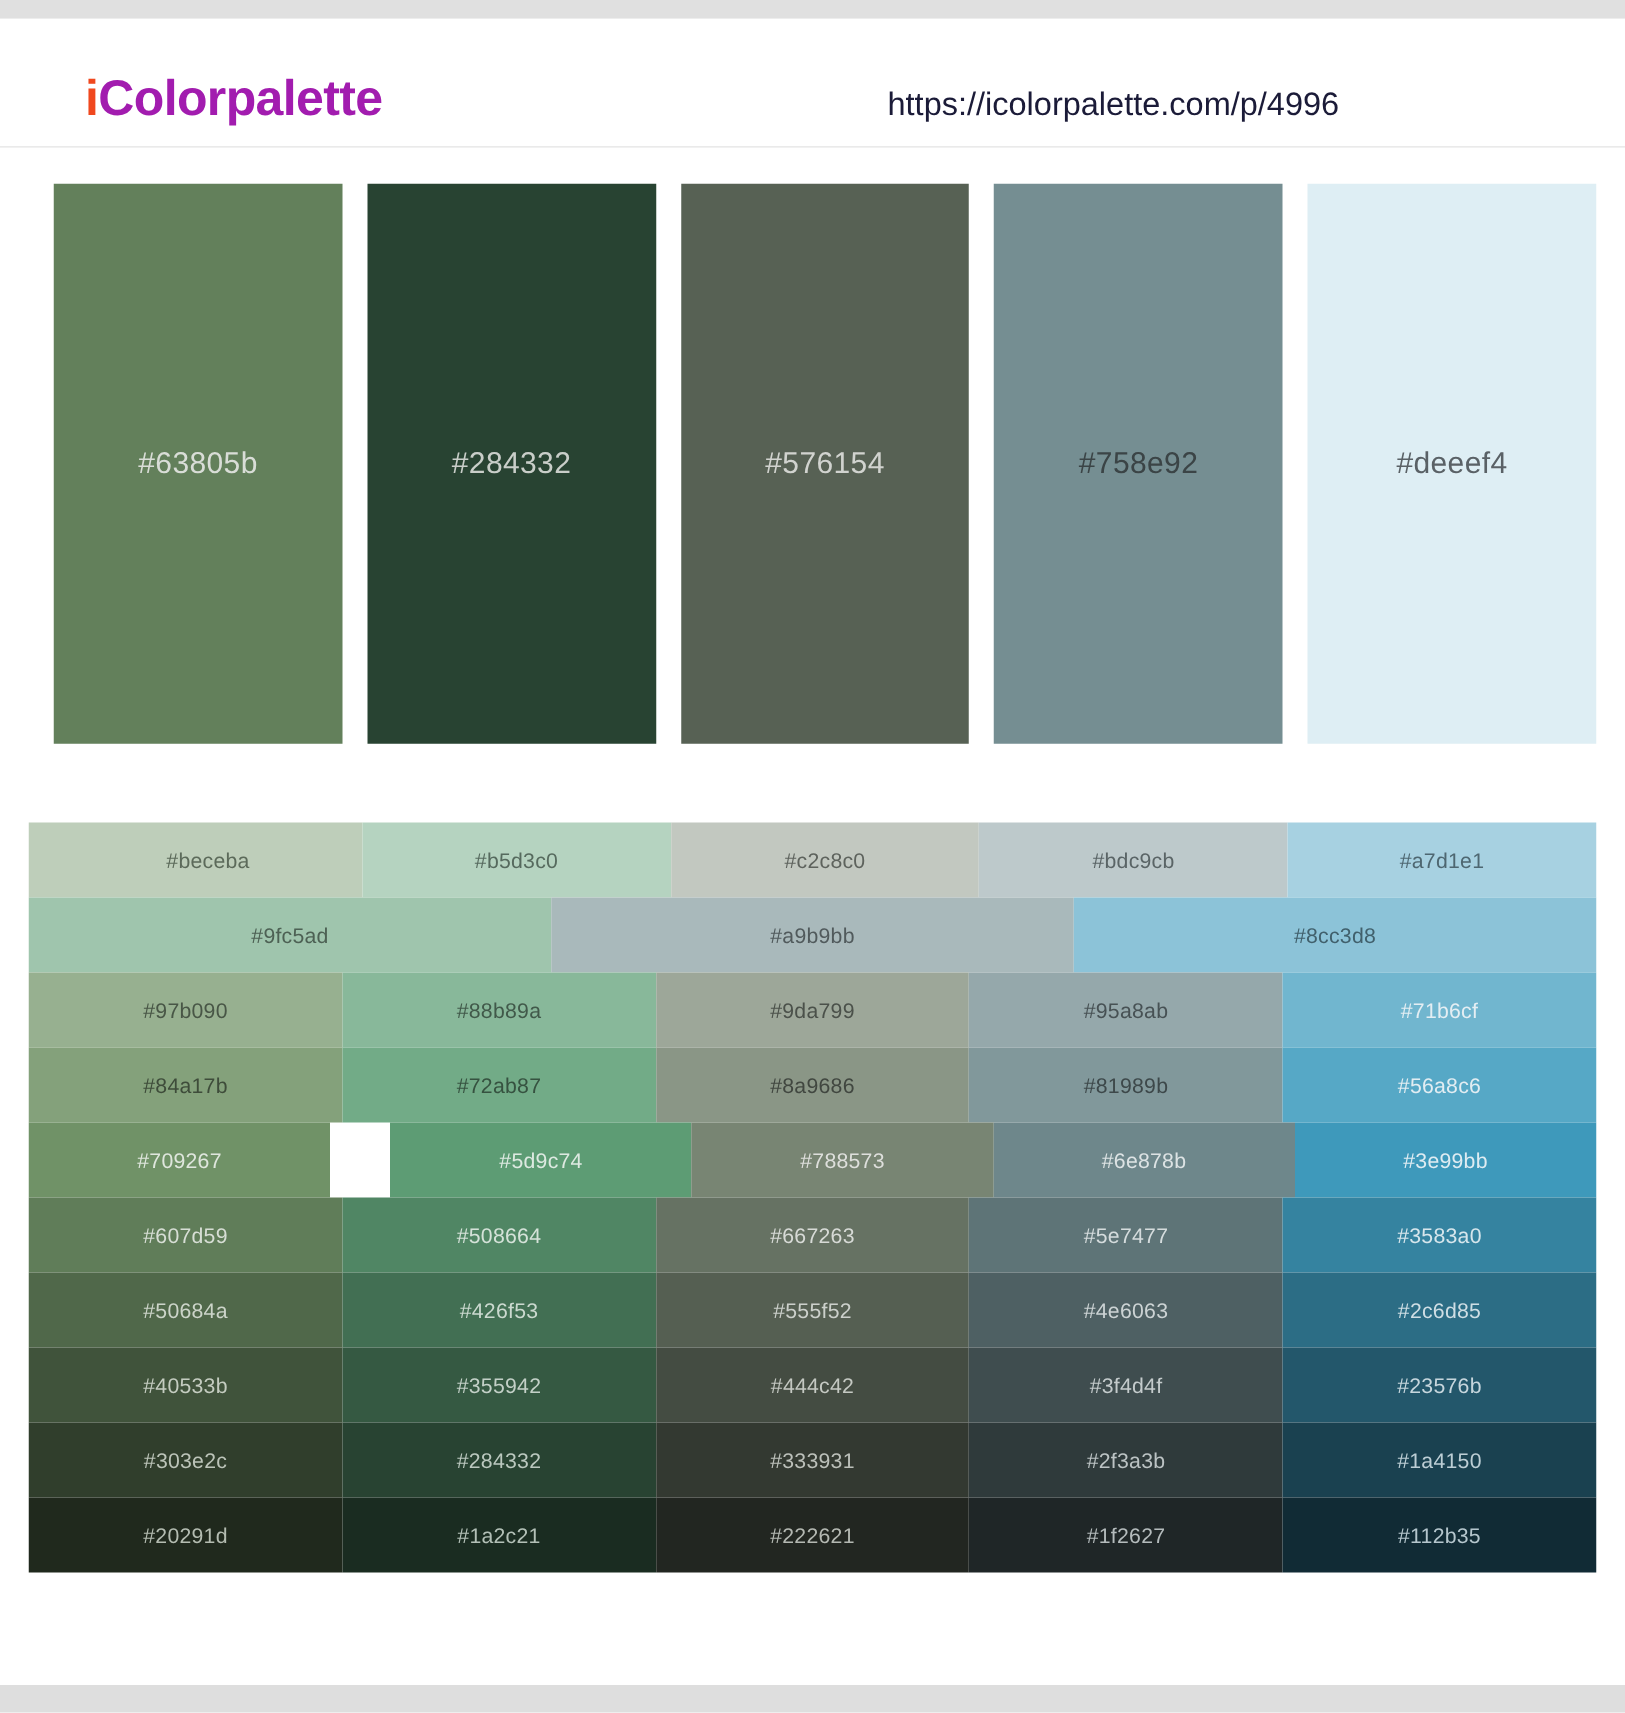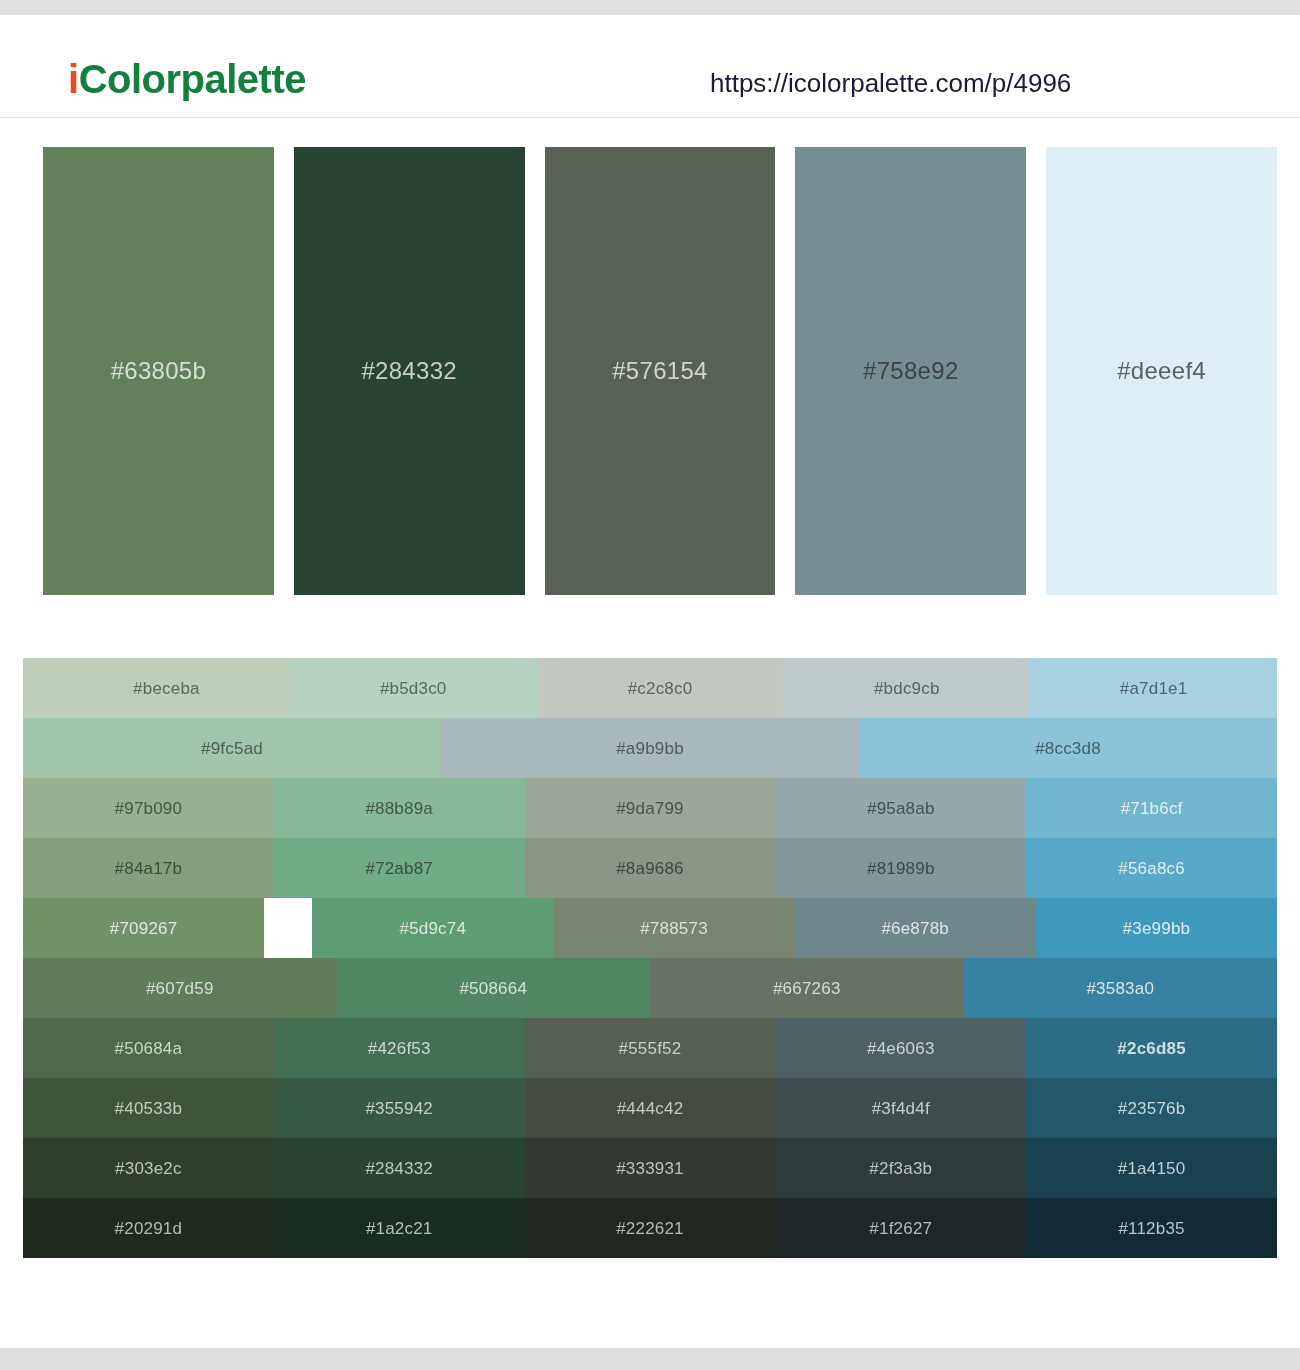--- a/index.html
+++ b/index.html
@@ -38,21 +38,21 @@
     position: absolute;
     left: 68px;
     top: 44px;
     font-size: 40px;
     font-weight: bold;
     letter-spacing: -0.5px;
     line-height: 1;
     white-space: nowrap;
   }
   .brand .brand-i { color: #f0481e; }
-  .brand .brand-rest { color: #15803d; }
+  .brand .brand-rest { color: #a21caf; }
 
   .page-url {
     position: absolute;
     left: 710px;
     top: 55px;
     font-size: 26px;
     color: #1b1b38;
     line-height: 1;
     white-space: nowrap;
     font-family: "Liberation Sans", sans-serif;
@@ -232,39 +232,42 @@
     <div class="shade-row">
       <div class="shade-cell" style="background: rgb(96, 125, 89);">
         <span class="shade-label" style="color: rgb(215, 222, 213);">#607d59</span>
       </div>
       <div class="shade-cell" style="background: rgb(80, 134, 100);">
         <span class="shade-label" style="color: rgb(213, 226, 217);">#508664</span>
       </div>
       <div class="shade-cell" style="background: rgb(102, 114, 99);">
         <span class="shade-label" style="color: rgb(215, 218, 214);">#667263</span>
       </div>
+      <div class="shade-cell" style="background: rgb(94, 116, 119);">
+        <span class="shade-label" style="color: rgb(213, 220, 221);">#5e7477</span>
+      </div>
       <div class="shade-cell" style="background: rgb(53, 131, 160);">
         <span class="shade-label" style="color: rgb(215, 230, 236);">#3583a0</span>
       </div>
     </div>
     <div class="shade-row">
       <div class="shade-cell" style="background: rgb(80, 104, 74);">
         <span class="shade-label" style="color: rgb(204, 212, 201);">#50684a</span>
       </div>
       <div class="shade-cell" style="background: rgb(66, 111, 83);">
         <span class="shade-label" style="color: rgb(203, 217, 207);">#426f53</span>
       </div>
       <div class="shade-cell" style="background: rgb(85, 95, 82);">
         <span class="shade-label" style="color: rgb(204, 208, 203);">#555f52</span>
       </div>
       <div class="shade-cell" style="background: rgb(78, 96, 99);">
         <span class="shade-label" style="color: rgb(204, 211, 212);">#4e6063</span>
       </div>
       <div class="shade-cell" style="background: rgb(44, 109, 133);">
-        <span class="shade-label" style="color: rgb(207, 222, 228); font-weight: bold;">#2c6d85</span>
+        <span class="shade-label" style="color: rgb(207, 222, 228);">#2c6d85</span>
       </div>
     </div>
     <div class="shade-row">
       <div class="shade-cell" style="background: rgb(64, 83, 59);">
         <span class="shade-label" style="color: rgb(196, 204, 192);">#40533b</span>
       </div>
       <div class="shade-cell" style="background: rgb(53, 89, 66);">
         <span class="shade-label" style="color: rgb(195, 208, 199);">#355942</span>
       </div>
       <div class="shade-cell" style="background: rgb(68, 76, 66);">

